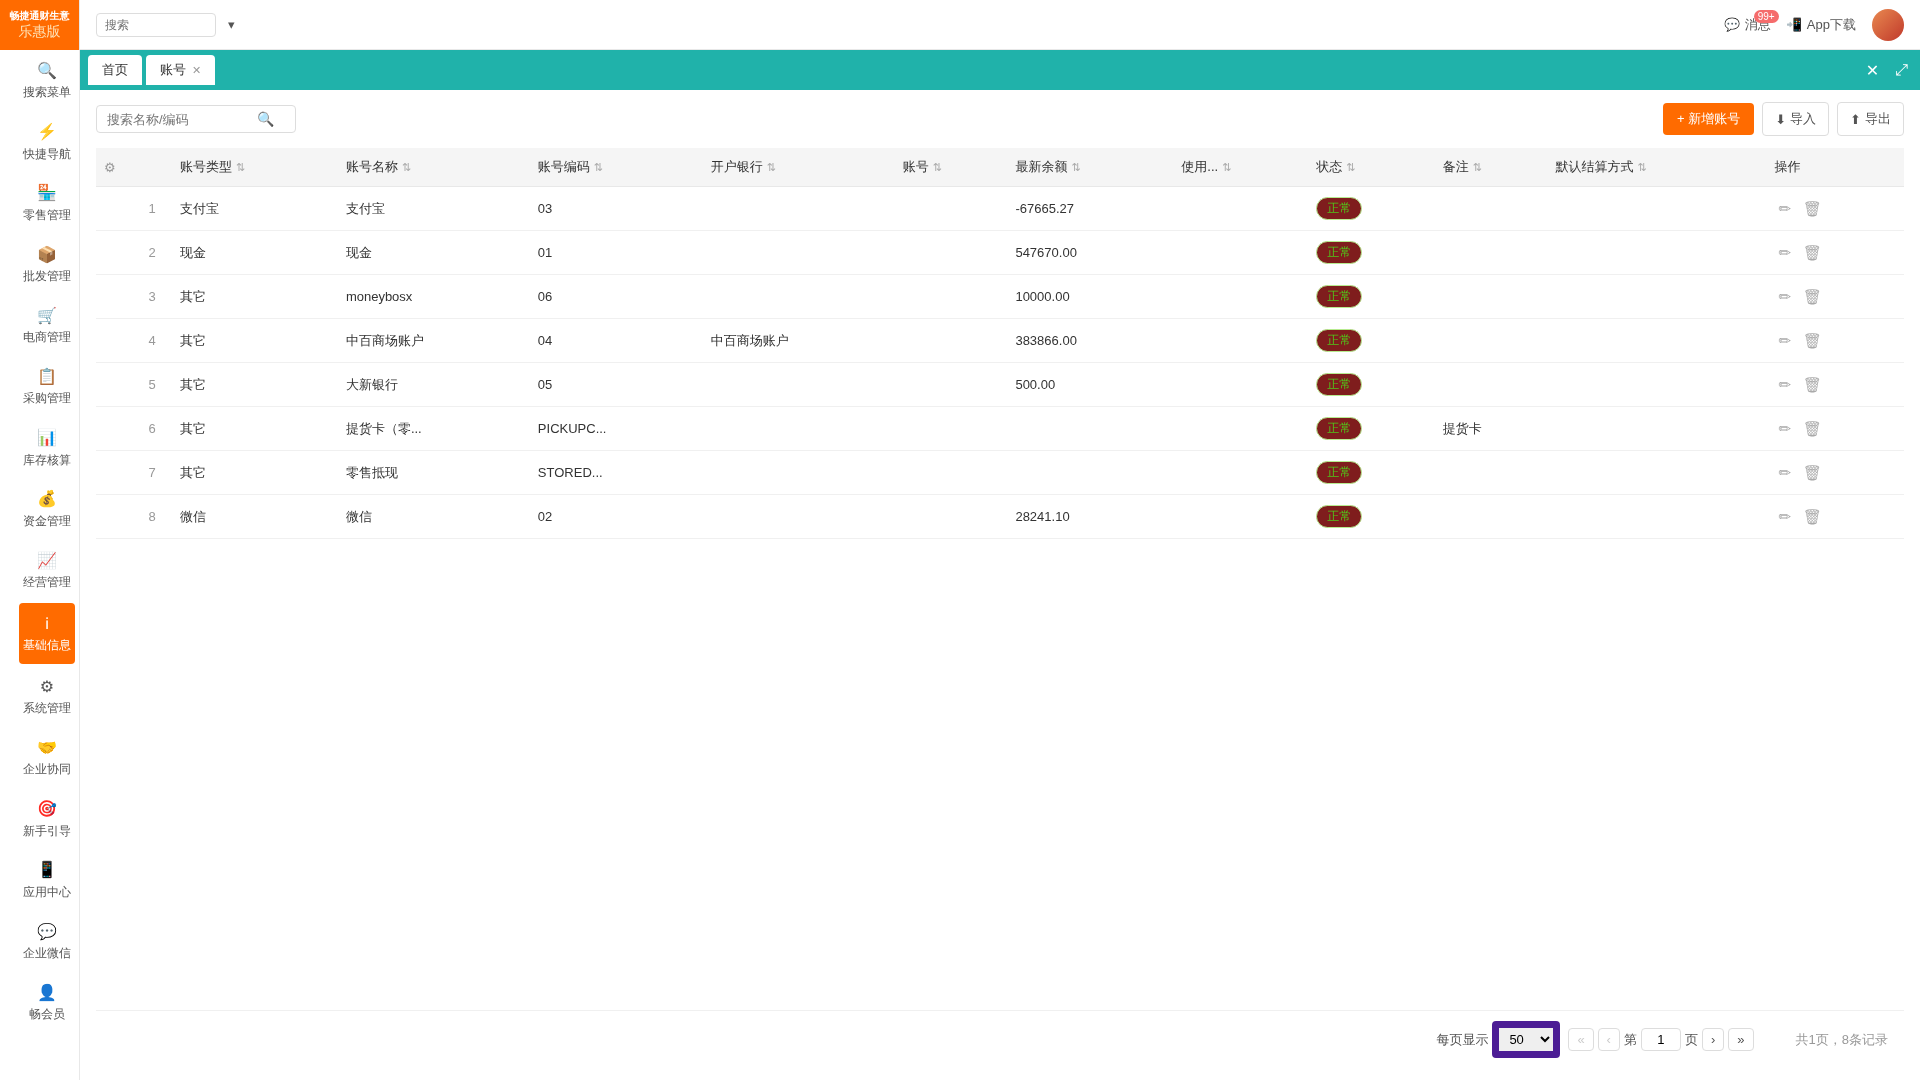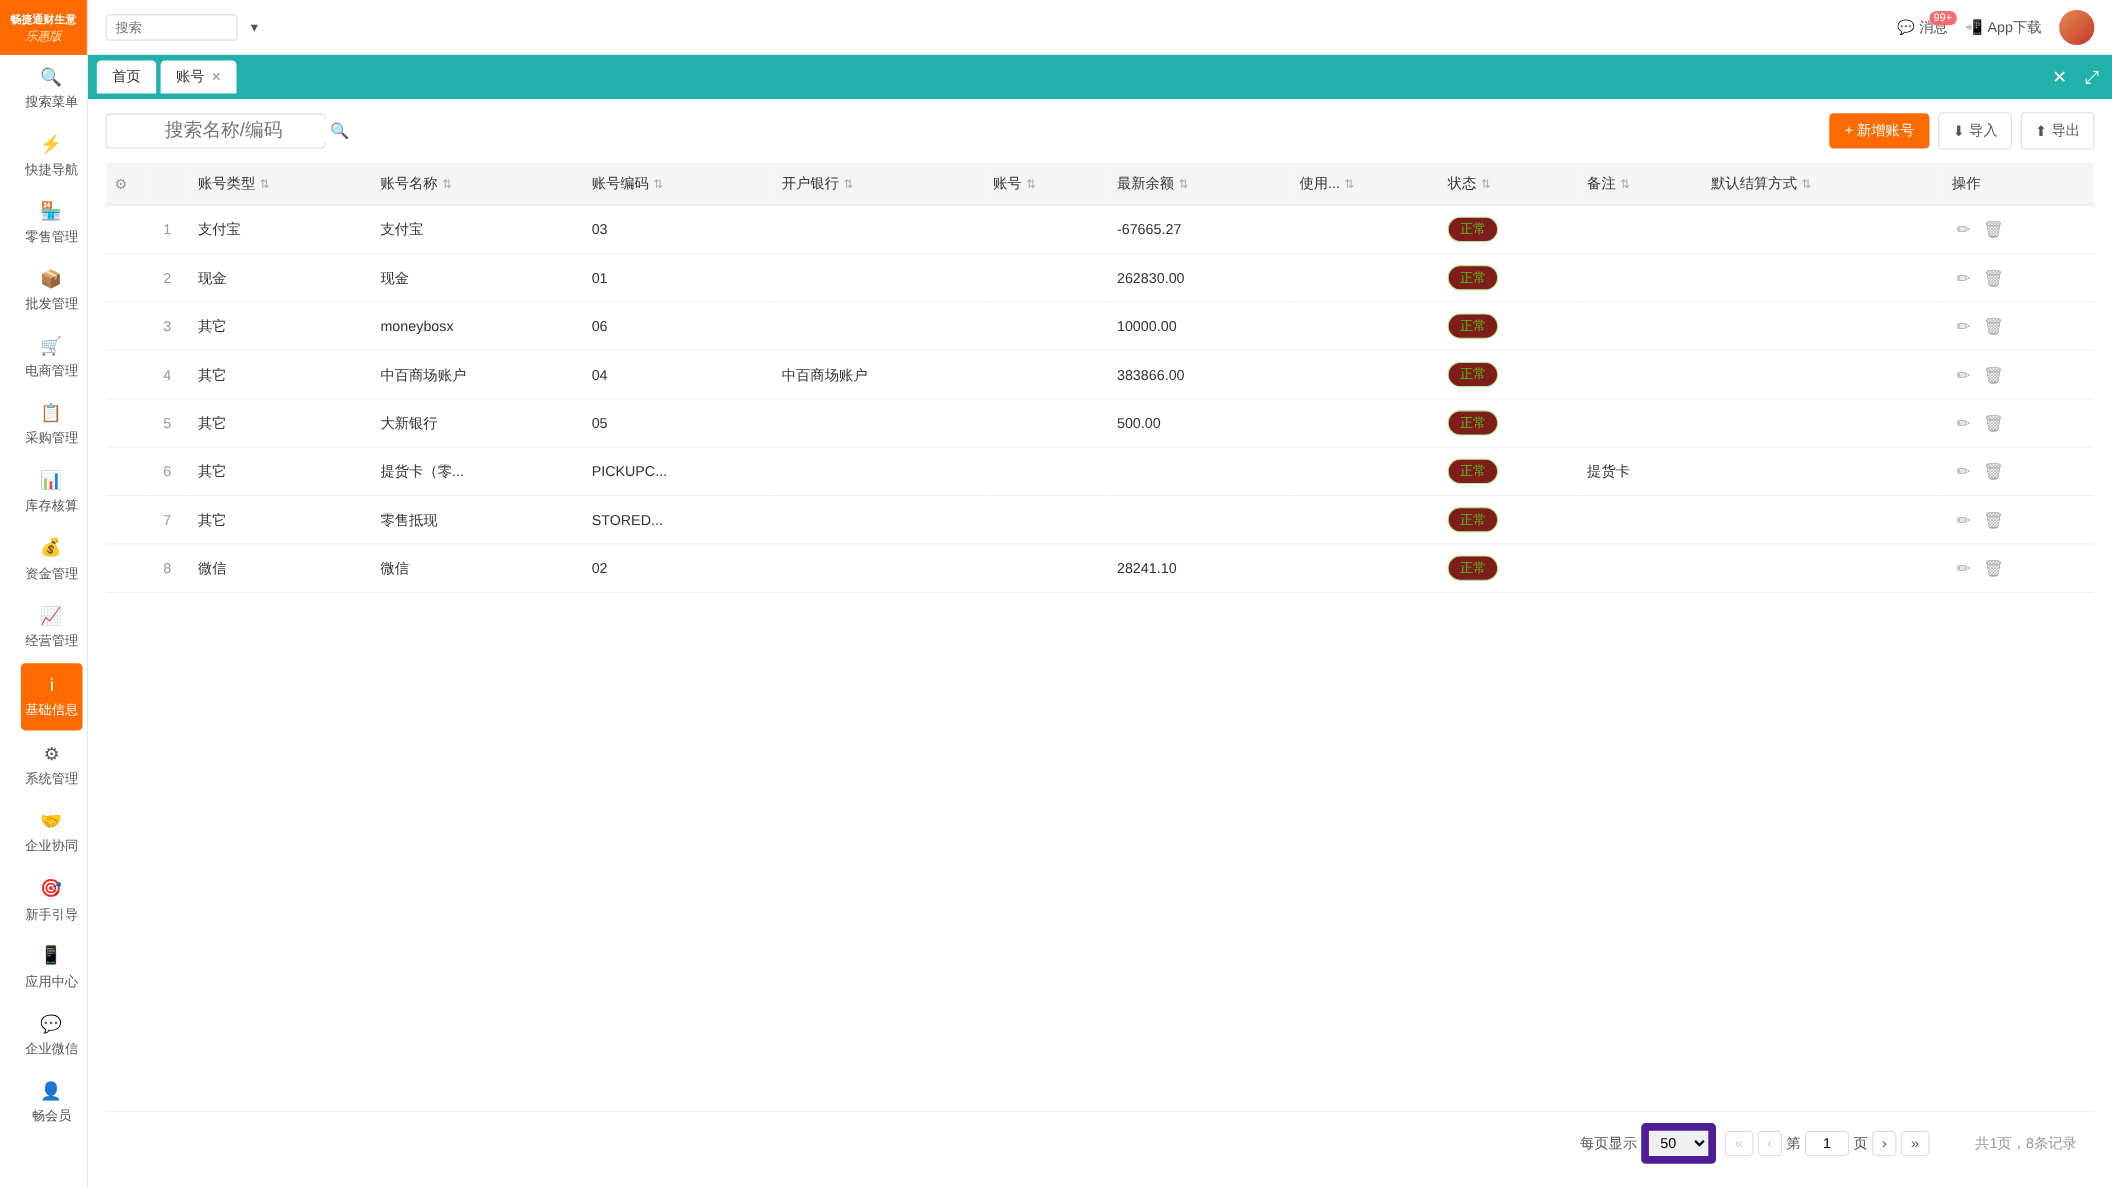--- a/index.html
+++ b/index.html
@@ -2,21 +2,21 @@
 <html><head>
   <meta charset="utf-8">
   <style>
     * { box-sizing: border-box; margin: 0; padding: 0; }
     body { font-family: 'Microsoft YaHei', Arial, sans-serif; font-size: 13px; background: #f0f2f5; display: flex; height: 1080px; width: 1920px; overflow: hidden; }
 
     
     .sidebar { width: 80px; background: #fff; display: flex; flex-direction: column; align-items: flex-end; border-right: 1px solid #e8e8e8; z-index: 10; }
     .sidebar-logo { width: 100%; background: #ff6b00; display: flex; flex-direction: column; align-items: center; justify-content: center; padding: 8px 4px; height: 50px; }
     .sidebar-logo-text { color: #fff; font-size: 10px; font-weight: bold; }
-    .sidebar-logo-sub { color: #ffe0b2; font-size: 11px; font-style: italic; }
+    .sidebar-logo-sub { color: #ffe0b2; font-size: 14px; }
     .sidebar-item { width: 100%; display: flex; flex-direction: column; align-items: center; justify-content: center; padding: 10px 4px; cursor: pointer; color: #555; font-size: 12px; text-align: center; line-height: 1.4; }
     .sidebar-item.active { background: #ff6b00; color: #fff; border-radius: 4px; margin: 2px 4px; width: calc(100% - 8px); }
     .sidebar-item .s-icon { font-size: 16px; margin-bottom: 2px; }
 
     
     .main { flex: 1; display: flex; flex-direction: column; overflow: hidden; }
 
     
     .topbar { height: 50px; background: #fff; display: flex; align-items: center; justify-content: space-between; padding: 0 16px; border-bottom: 1px solid #e8e8e8; }
     .topbar-left { display: flex; align-items: center; gap: 12px; }
@@ -37,21 +37,21 @@
     .tab-close { color: #999; font-size: 11px; cursor: pointer; }
     .tabbar-actions { margin-left: auto; display: flex; align-items: center; gap: 8px; }
     .tabbar-btn { color: #fff; background: none; border: none; cursor: pointer; font-size: 16px; padding: 4px; }
 
     
     .content { flex: 1; background: #fff; display: flex; flex-direction: column; overflow: hidden; padding: 12px 16px; }
 
     
     .toolbar { display: flex; align-items: center; justify-content: space-between; margin-bottom: 12px; }
     .search-box { display: flex; align-items: center; border: 1px solid #ddd; border-radius: 4px; padding: 5px 10px; width: 200px; }
-    .search-box input { border: none; outline: none; font-size: 17px; width: 150px; color: #aaa; margin-left: 43px; }
+    .search-box input { border: none; outline: none; font-size: 13px; width: 150px; color: #aaa; }
     .search-icon { color: #aaa; font-size: 14px; }
     .toolbar-right { display: flex; align-items: center; gap: 8px; }
     .btn-add { background: #ff6b00; color: #fff; border: none; border-radius: 4px; padding: 7px 14px; font-size: 13px; cursor: pointer; display: flex; align-items: center; gap: 4px; }
     .btn-import, .btn-export { background: #fff; color: #555; border: 1px solid #ddd; border-radius: 4px; padding: 7px 12px; font-size: 13px; cursor: pointer; display: flex; align-items: center; gap: 4px; }
 
     
     .table-wrapper { flex: 1; overflow: auto; }
     table { width: 100%; border-collapse: collapse; font-size: 13px; }
     thead tr { background: #f5f5f5; }
     th { padding: 10px 8px; text-align: left; color: #333; font-weight: 500; border-bottom: 1px solid #e8e8e8; white-space: nowrap; }
@@ -298,21 +298,21 @@
     </td>
   </tr>
             <tr>
     <td></td>
     <td class="col-num">2</td>
     <td>现金</td>
     <td>现金</td>
     <td>01</td>
     <td></td>
     <td></td>
-    <td>262830.00</td>
+    <td>547670.00</td>
     <td></td>
     <td><span class="status-badge">正常</span></td>
     <td></td>
     <td></td>
     <td>
       <button class="op-btn" title="编辑">✏</button>
       <button class="op-btn" title="删除">🗑</button>
     </td>
   </tr>
             <tr>

